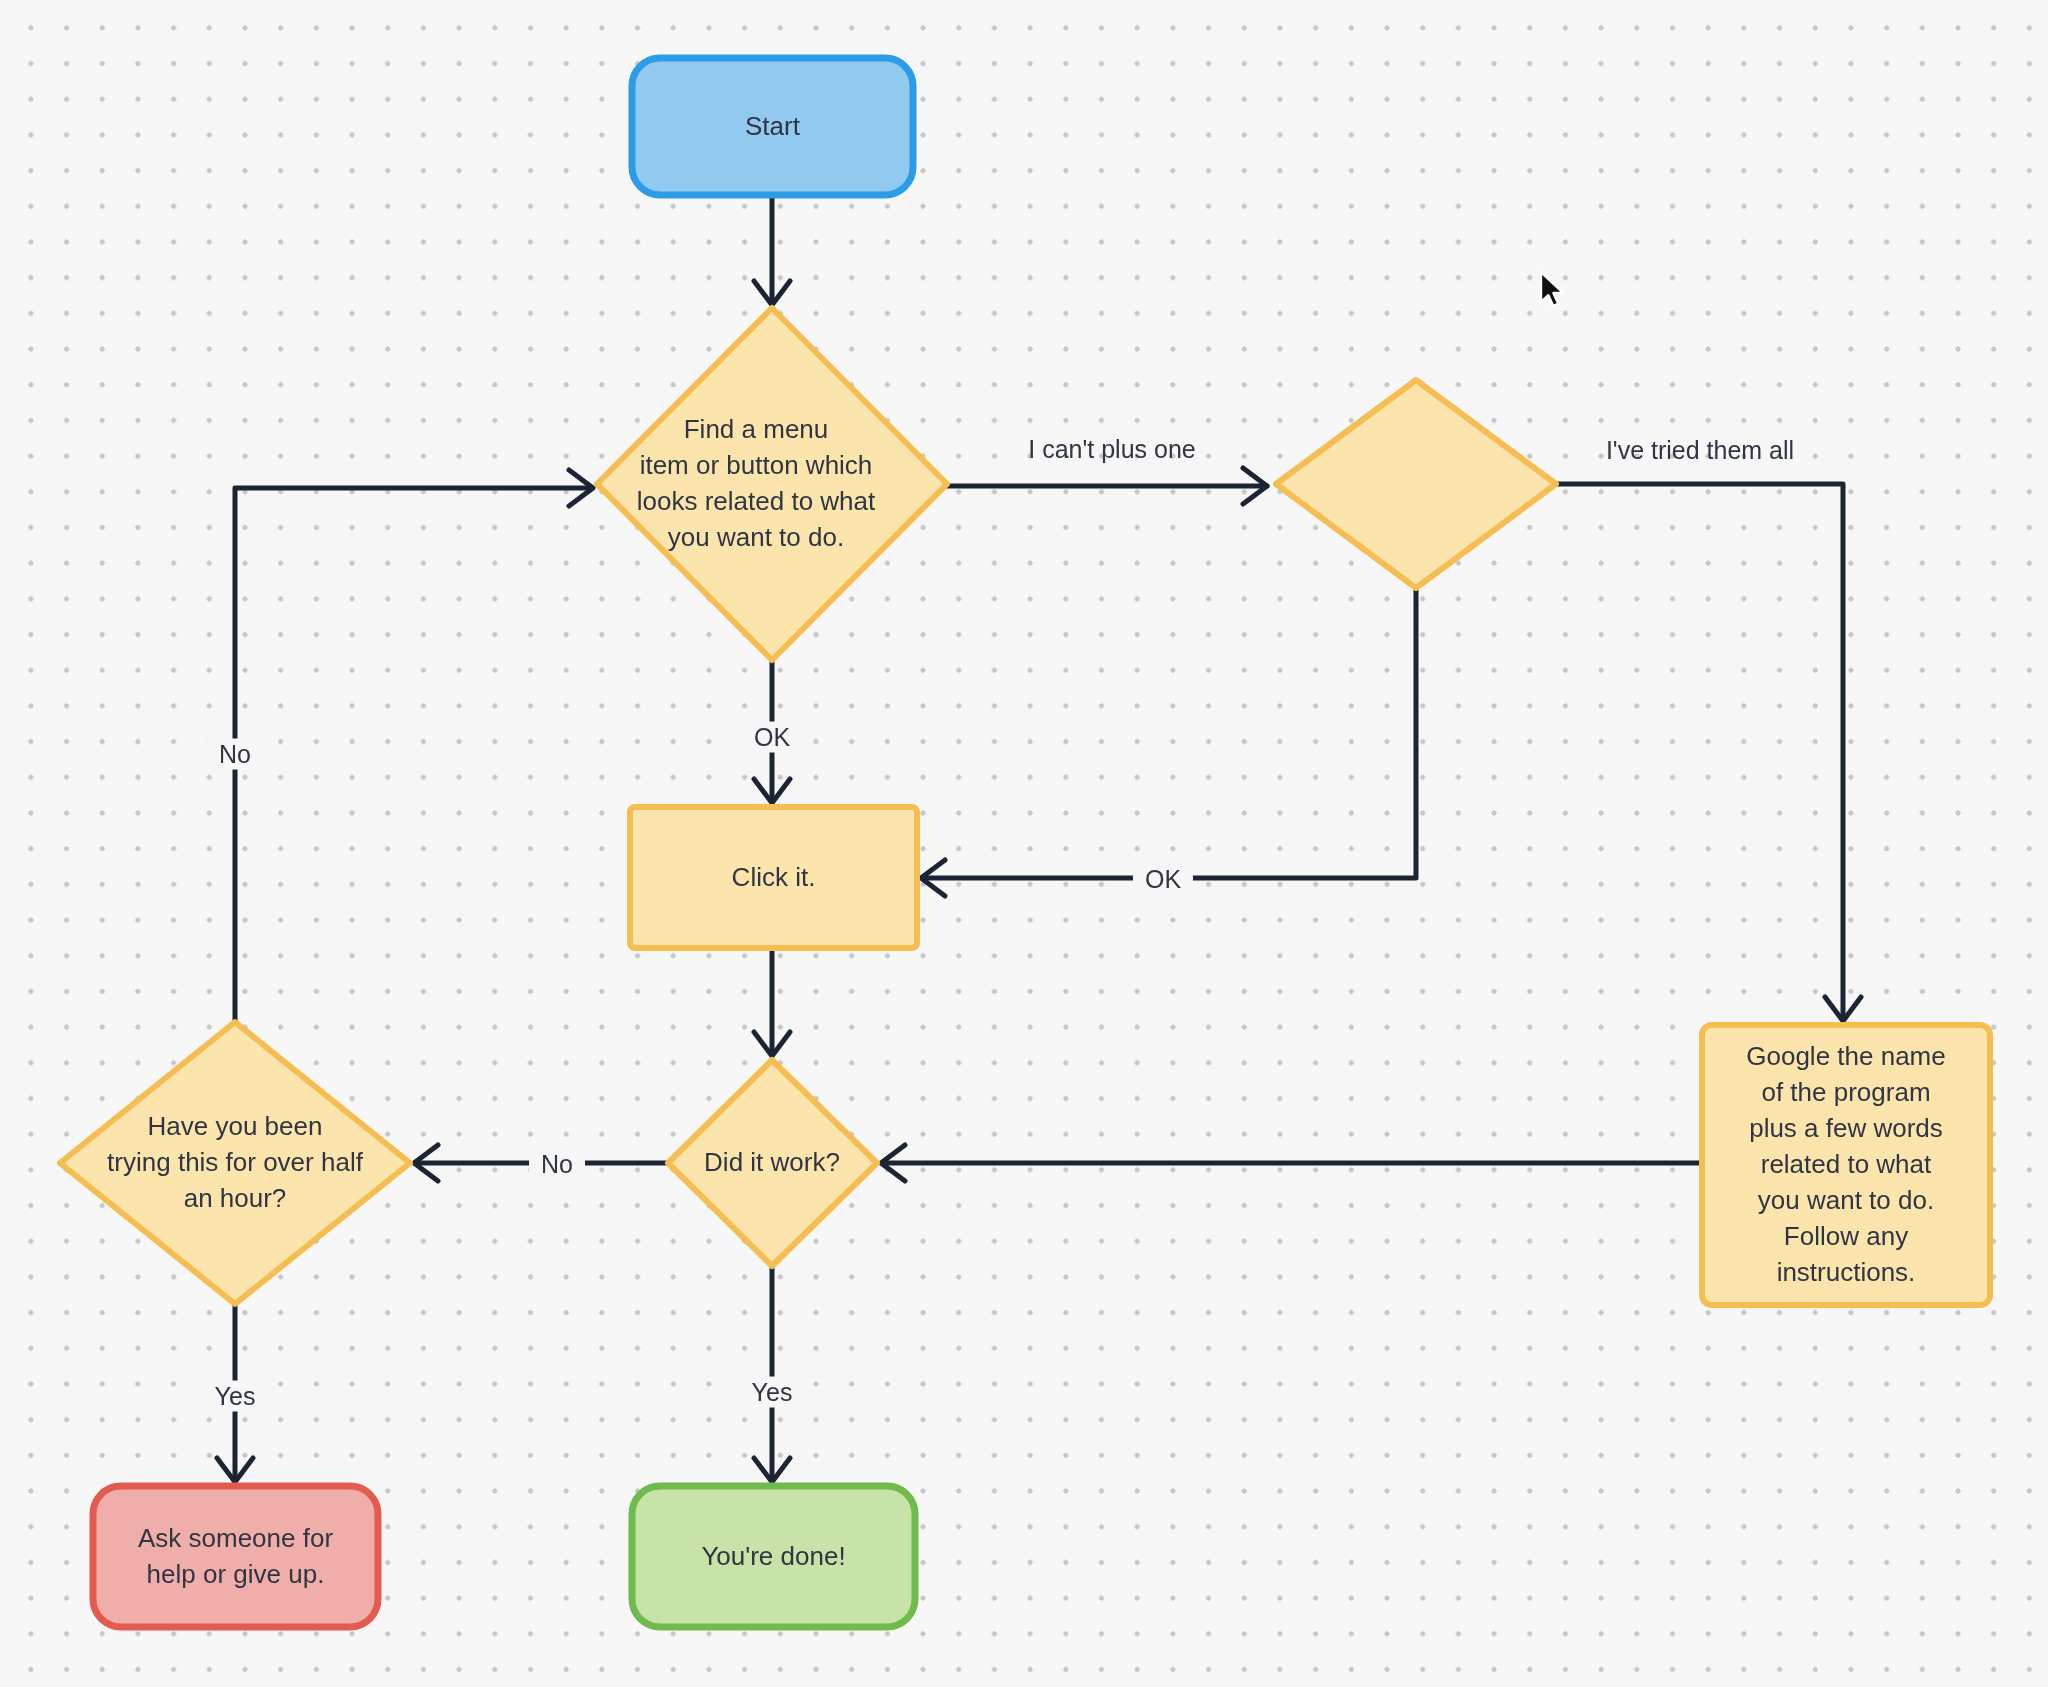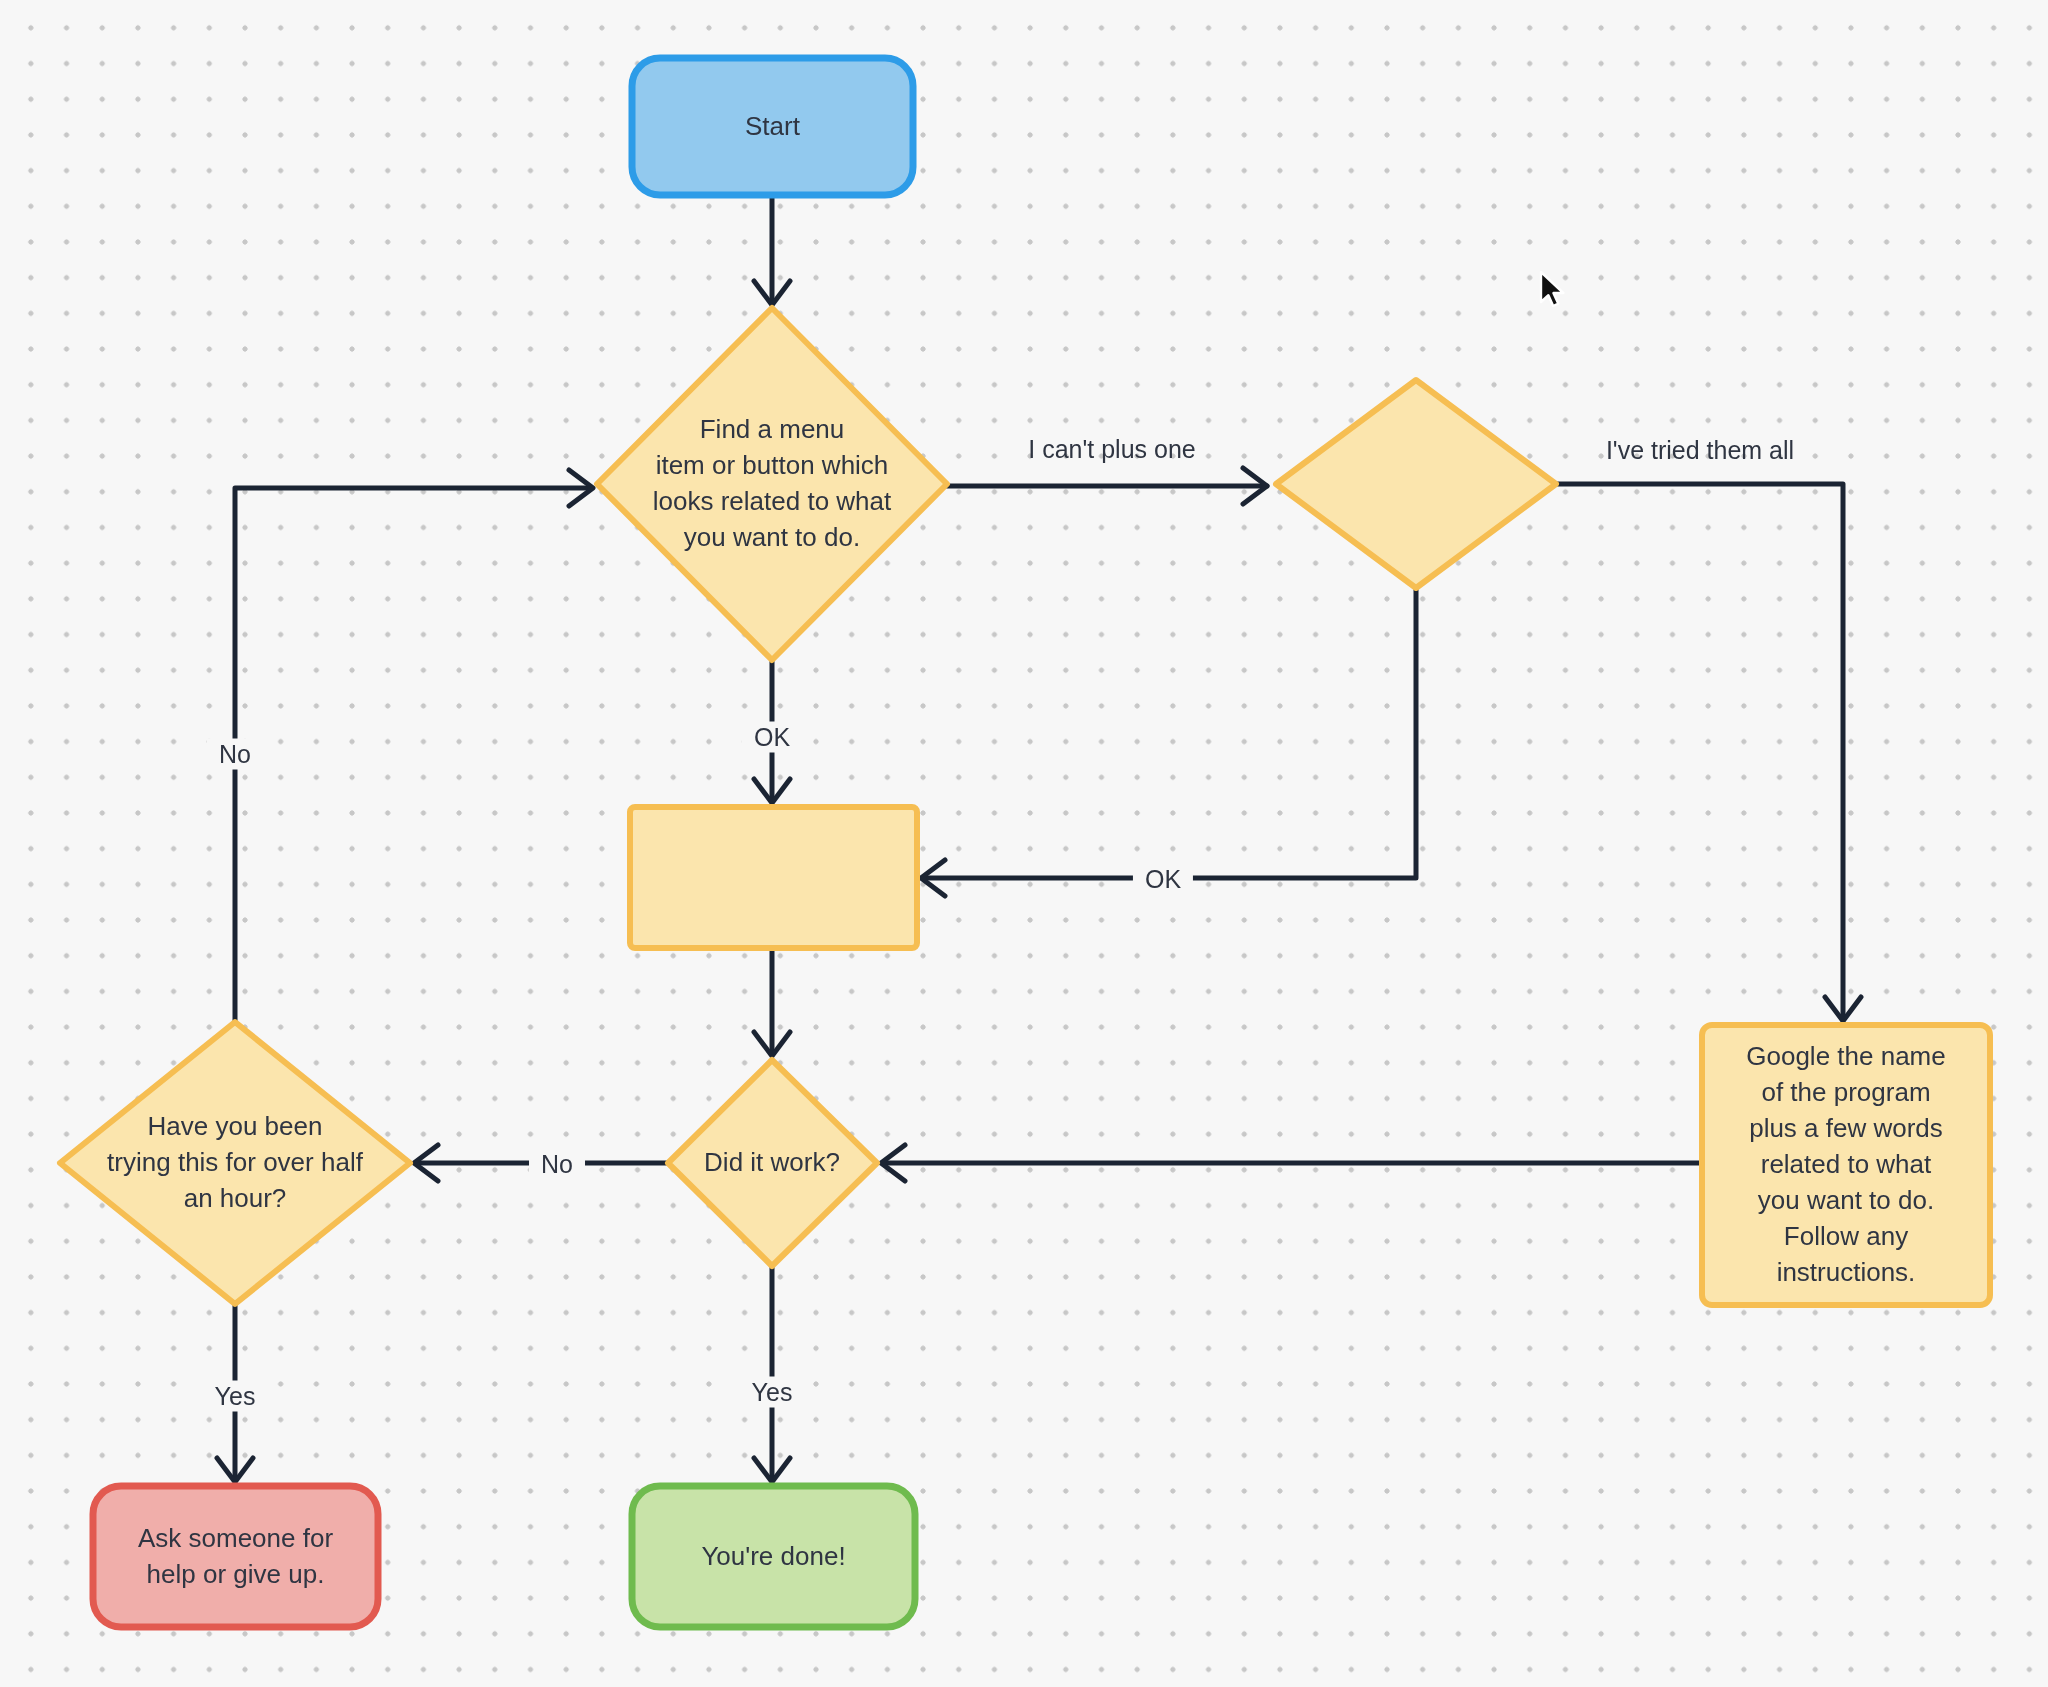--- a/index.html
+++ b/index.html
@@ -103,25 +103,28 @@
     <rect class="shape-yellow" x="1702" y="1025" width="288" height="280" rx="10"></rect>
     <polygon class="shape-yellow" points="772,1060 877,1163 772,1266 668,1163"></polygon>
     <polygon class="shape-yellow" points="235,1022 410,1163 235,1304 60,1163"></polygon>
     <rect class="shape-red" x="93" y="1486" width="285" height="141" rx="28"></rect>
     <rect class="shape-green" x="632" y="1486" width="283" height="141" rx="28"></rect>
   </svg>
 
   <div class="node-label" style="left:632px;top:58px;width:281px;height:137px;">
     <span>Start</span>
   </div>
-  <div class="node-label" style="left:592px;top:334px;width:360px;height:300px;">
+  <div class="node-label" style="left:576px;top:334px;width:360px;height:300px;">
     <span>Find a menu
 item or button which
 looks related to what
 you want to do.</span>
+  </div>
+  <div class="node-label" style="left:630px;top:807px;width:287px;height:141px;">
+    <span>Click it.</span>
   </div>
   <div class="node-label" style="left:1702px;top:1025px;width:288px;height:280px;">
     <span>Google the name
 of the program
 plus a few words
 related to what
 you want to do.
 Follow any
 instructions.</span>
   </div>

